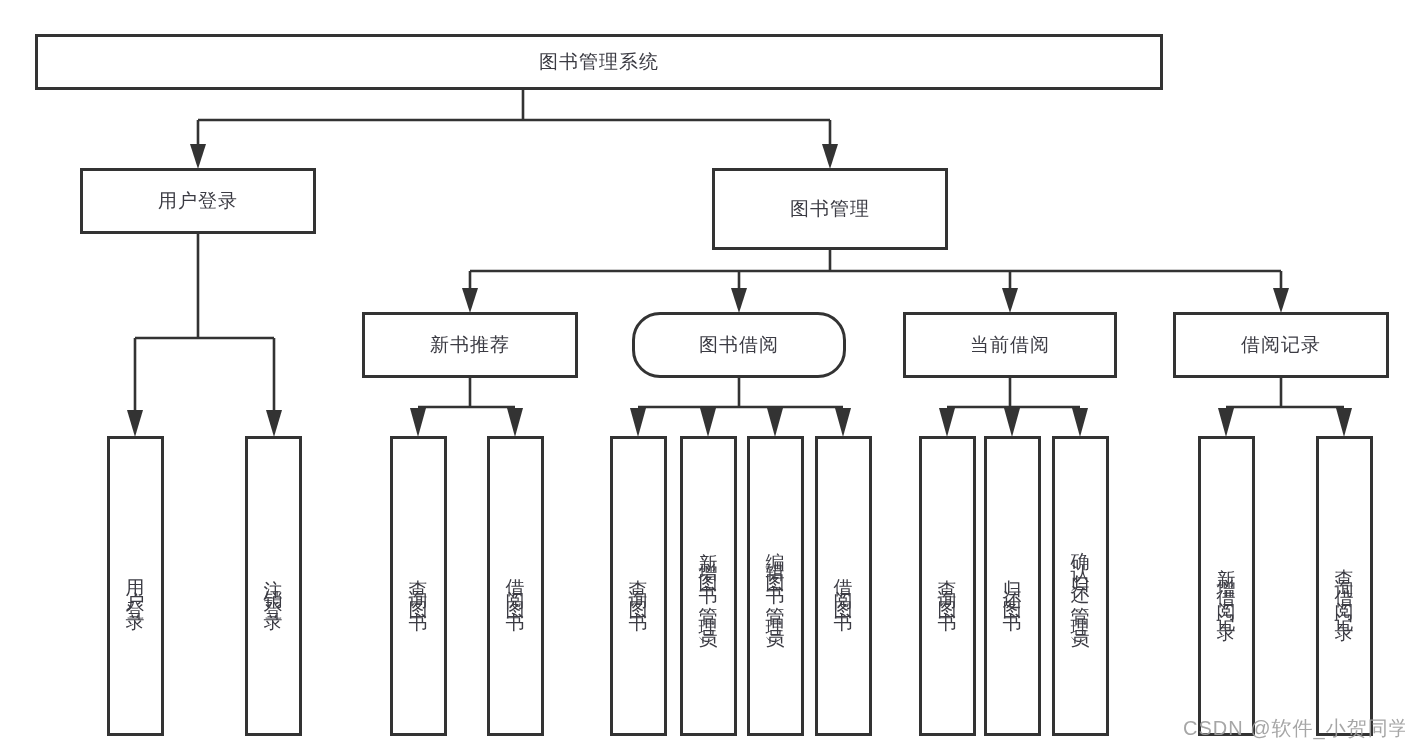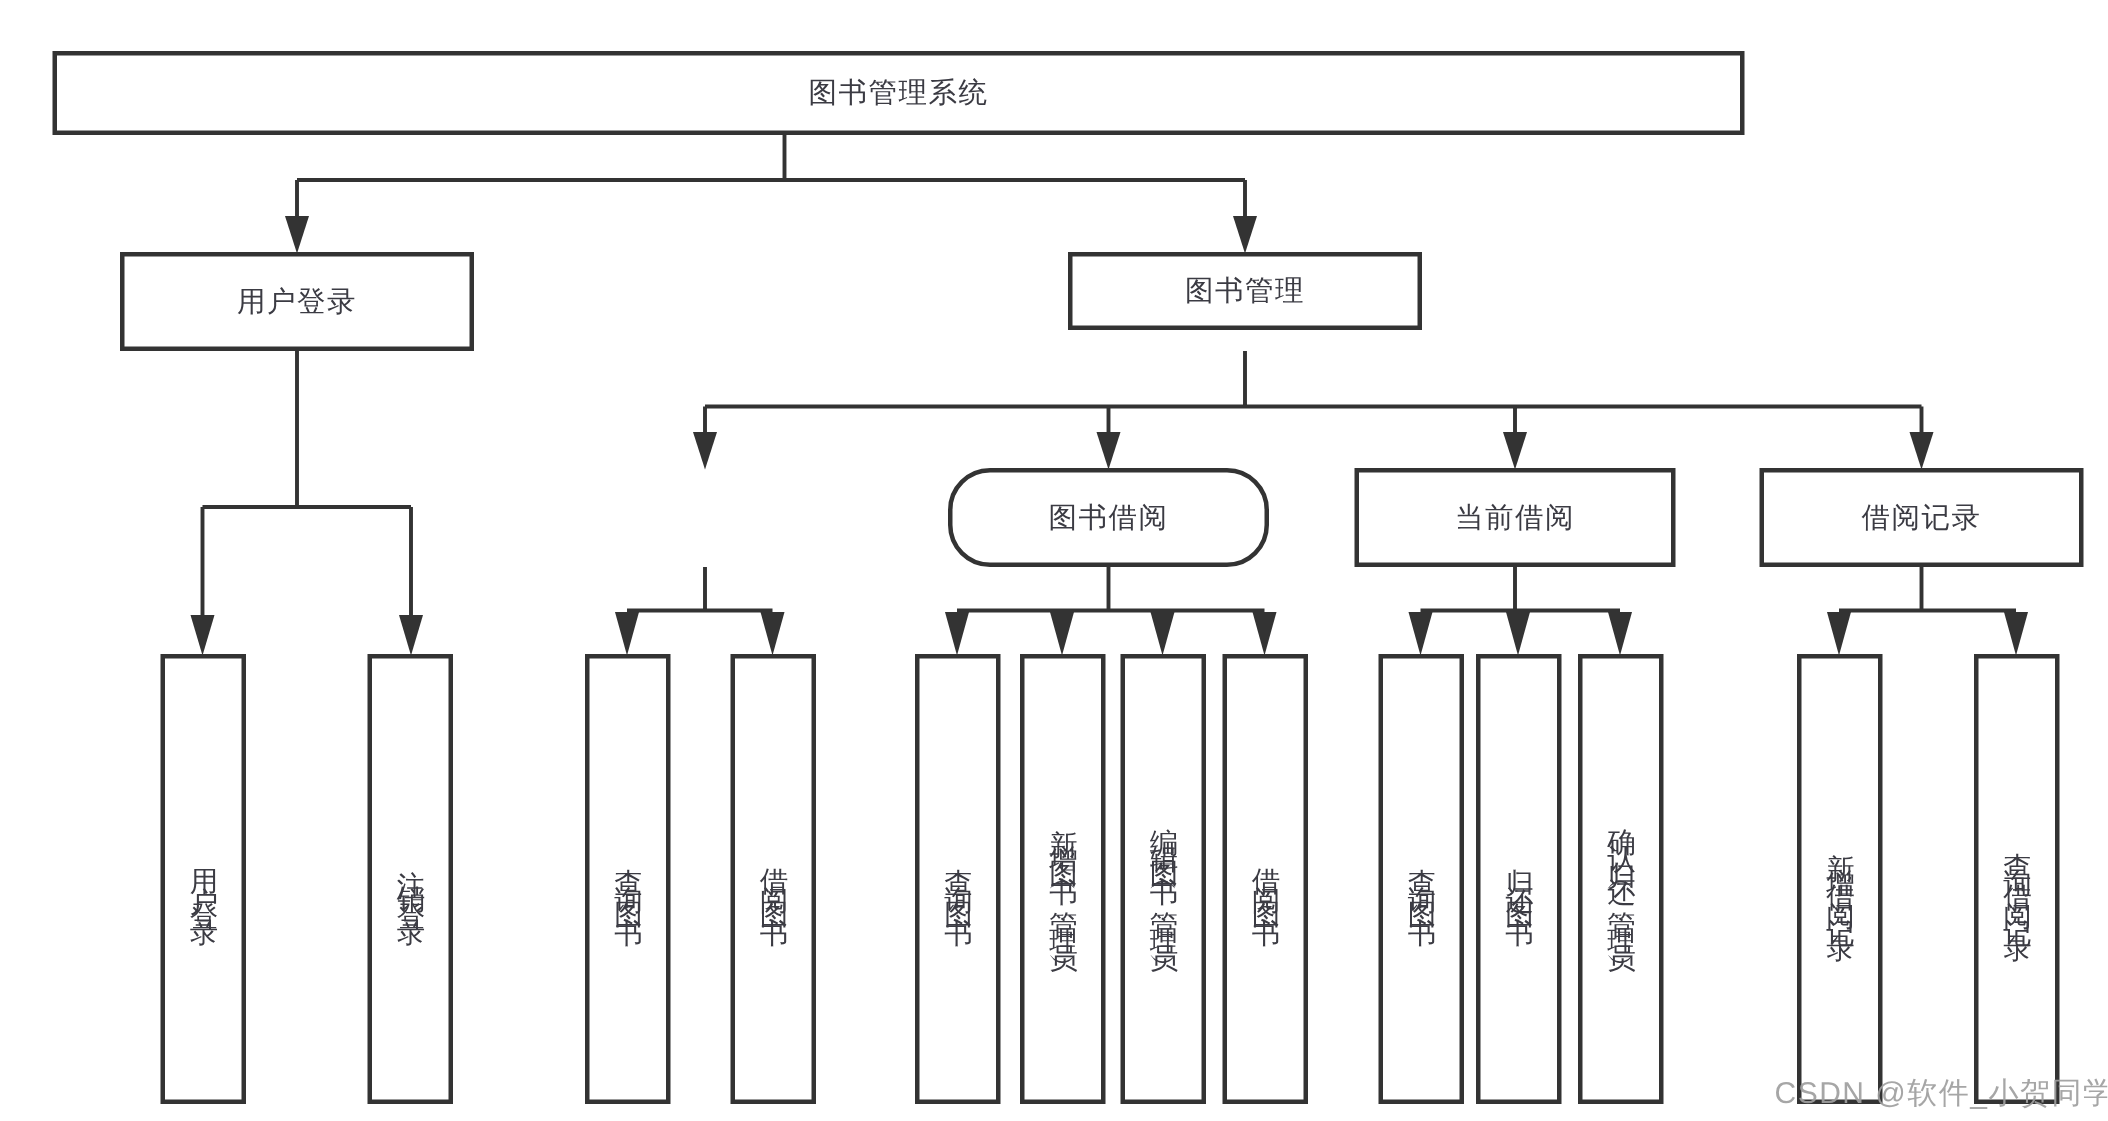--- a/index.html
+++ b/index.html
@@ -92,22 +92,23 @@
     <g>
       <path d="M1281,378 V407 M1226,407 H1344"></path>
       <polygon points="1218,408 1234,408 1226,437"></polygon>
       <polygon points="1336,408 1352,408 1344,437"></polygon>
     </g>
   </svg>
 
   <div class="node" style="left:35px;top:13px;width:1128px;height:56px;margin-top:21px;">图书管理系统</div>
 
   <div class="node" style="left:80px;top:168px;width:236px;height:66px;">用户登录</div>
-  <div class="node" style="left:712px;top:168px;width:236px;height:52px;">图书管理</div>
+  <div class="node" style="left:712px;top:168px;width:236px;height:82px;">图书管理</div>
 
+  <div class="node" style="left:362px;top:312px;width:216px;height:66px;">新书推荐</div>
   <div class="node" style="left:632px;top:312px;width:214px;height:66px;border-radius:28px;">图书借阅</div>
   <div class="node" style="left:903px;top:312px;width:214px;height:66px;">当前借阅</div>
   <div class="node" style="left:1173px;top:312px;width:216px;height:66px;">借阅记录</div>
 
   <div class="node leaf" style="left:107px;top:436px;width:57px;height:300px;">用户登录</div>
   <div class="node leaf" style="left:245px;top:436px;width:57px;height:300px;">注销登录</div>
 
   <div class="node leaf" style="left:390px;top:436px;width:57px;height:300px;">查询图书</div>
   <div class="node leaf" style="left:487px;top:436px;width:57px;height:300px;">借阅图书</div>
 

